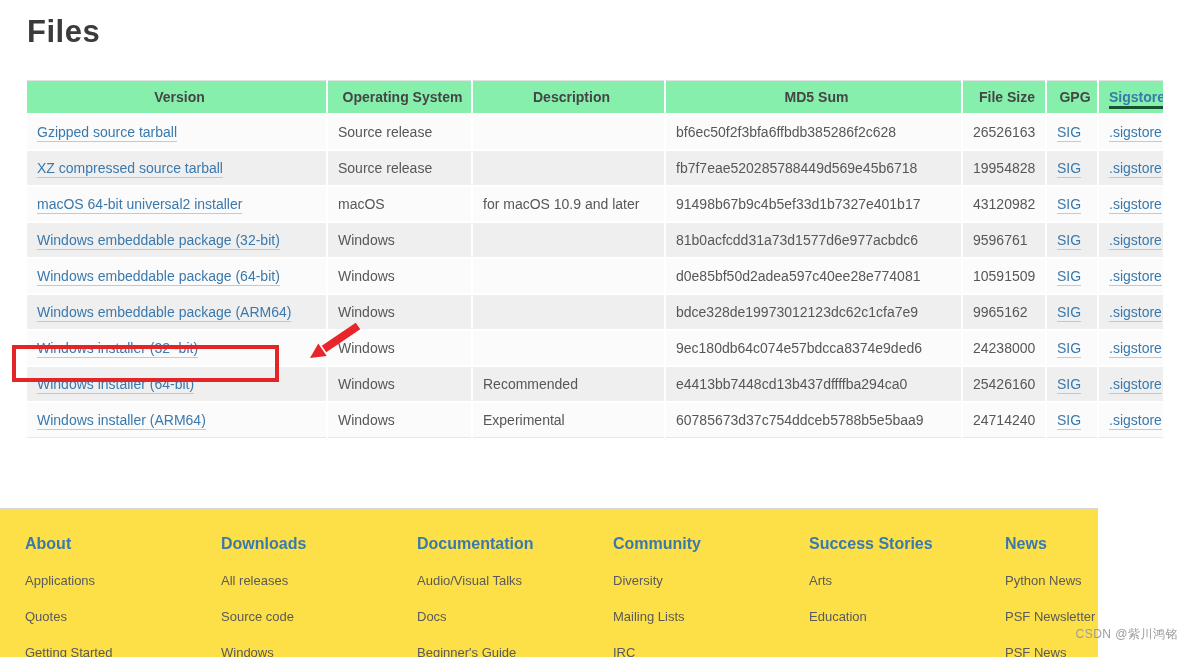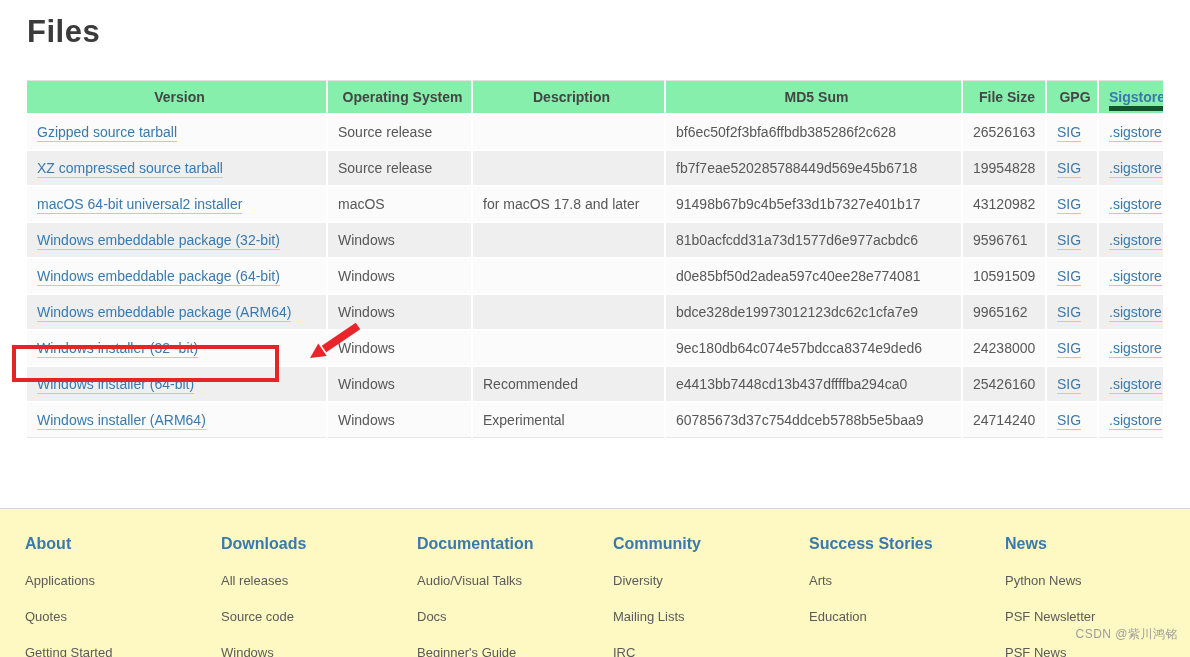--- a/index.html
+++ b/index.html
@@ -44,38 +44,38 @@
   table.files th:last-child, table.files td:last-child{border-right:none;}
   table.files tbody tr:nth-child(odd) td{background:#fbfbfb;}
   table.files tbody tr:nth-child(even) td{background:#efefef;}
   a.lnk{
     color:#3a79ad;text-decoration:none;
     border-bottom:1px solid #f9ca3d;
     padding-bottom:1px;cursor:pointer;
   }
   a.hdr-lnk{
     color:#3a79ad;text-decoration:none;font-weight:bold;
-    border-bottom:5px solid #14532d;padding-bottom:1px;cursor:pointer;
+    border-bottom:3px solid #14532d;padding-bottom:1px;cursor:pointer;
   }
   
   .highlight-box{
     position:absolute;
     left:12px;top:345px;width:267px;height:37px;
     border:4px solid #e42527;
     box-sizing:border-box;
     pointer-events:none;
   }
   .annotation-arrow{
     position:absolute;left:303px;top:320px;width:62px;height:42px;
     pointer-events:none;
   }
   
   footer.site-footer{
-    position:absolute;left:0;top:508px;width:1190px;height:149px;
-    background:#fef9c3;border-top:1px solid #d6d6d6;
+    position:absolute;left:0;top:508px;width:1098px;height:149px;
+    background:#fde047;border-top:1px solid #d6d6d6;
     overflow:hidden;
   }
   .fcols{display:flex;padding:26px 0 0 25px;}
   .fcol{width:196px;flex:0 0 196px;}
   .fhead{
     display:inline-block;
     font-size:16px;font-weight:bold;color:#3a79ad;
     text-decoration:none;line-height:18px;margin-bottom:19px;cursor:pointer;
   }
   ul.flist{list-style:none;margin:0;padding:0;}
@@ -131,21 +131,21 @@
     <td class="c-os">Source release</td>
     <td class="c-desc"></td>
     <td class="c-md5">fb7f7eae520285788449d569e45b6718</td>
     <td class="c-size">19954828</td>
     <td class="c-gpg"><a class="lnk">SIG</a></td>
     <td class="c-sig"><a class="lnk">.sigstore</a></td>
   </tr>
         <tr>
     <td class="c-version"><a class="lnk">macOS 64-bit universal2 installer</a></td>
     <td class="c-os">macOS</td>
-    <td class="c-desc">for macOS 17.8 and later</td>
+    <td class="c-desc">for macOS 10.9 and later</td>
     <td class="c-md5">91498b67b9c4b5ef33d1b7327e401b17</td>
     <td class="c-size">43120982</td>
     <td class="c-gpg"><a class="lnk">SIG</a></td>
     <td class="c-sig"><a class="lnk">.sigstore</a></td>
   </tr>
         <tr>
     <td class="c-version"><a class="lnk">Windows embeddable package (32-bit)</a></td>
     <td class="c-os">Windows</td>
     <td class="c-desc"></td>
     <td class="c-md5">81b0acfcdd31a73d1577d6e977acbdc6</td>

